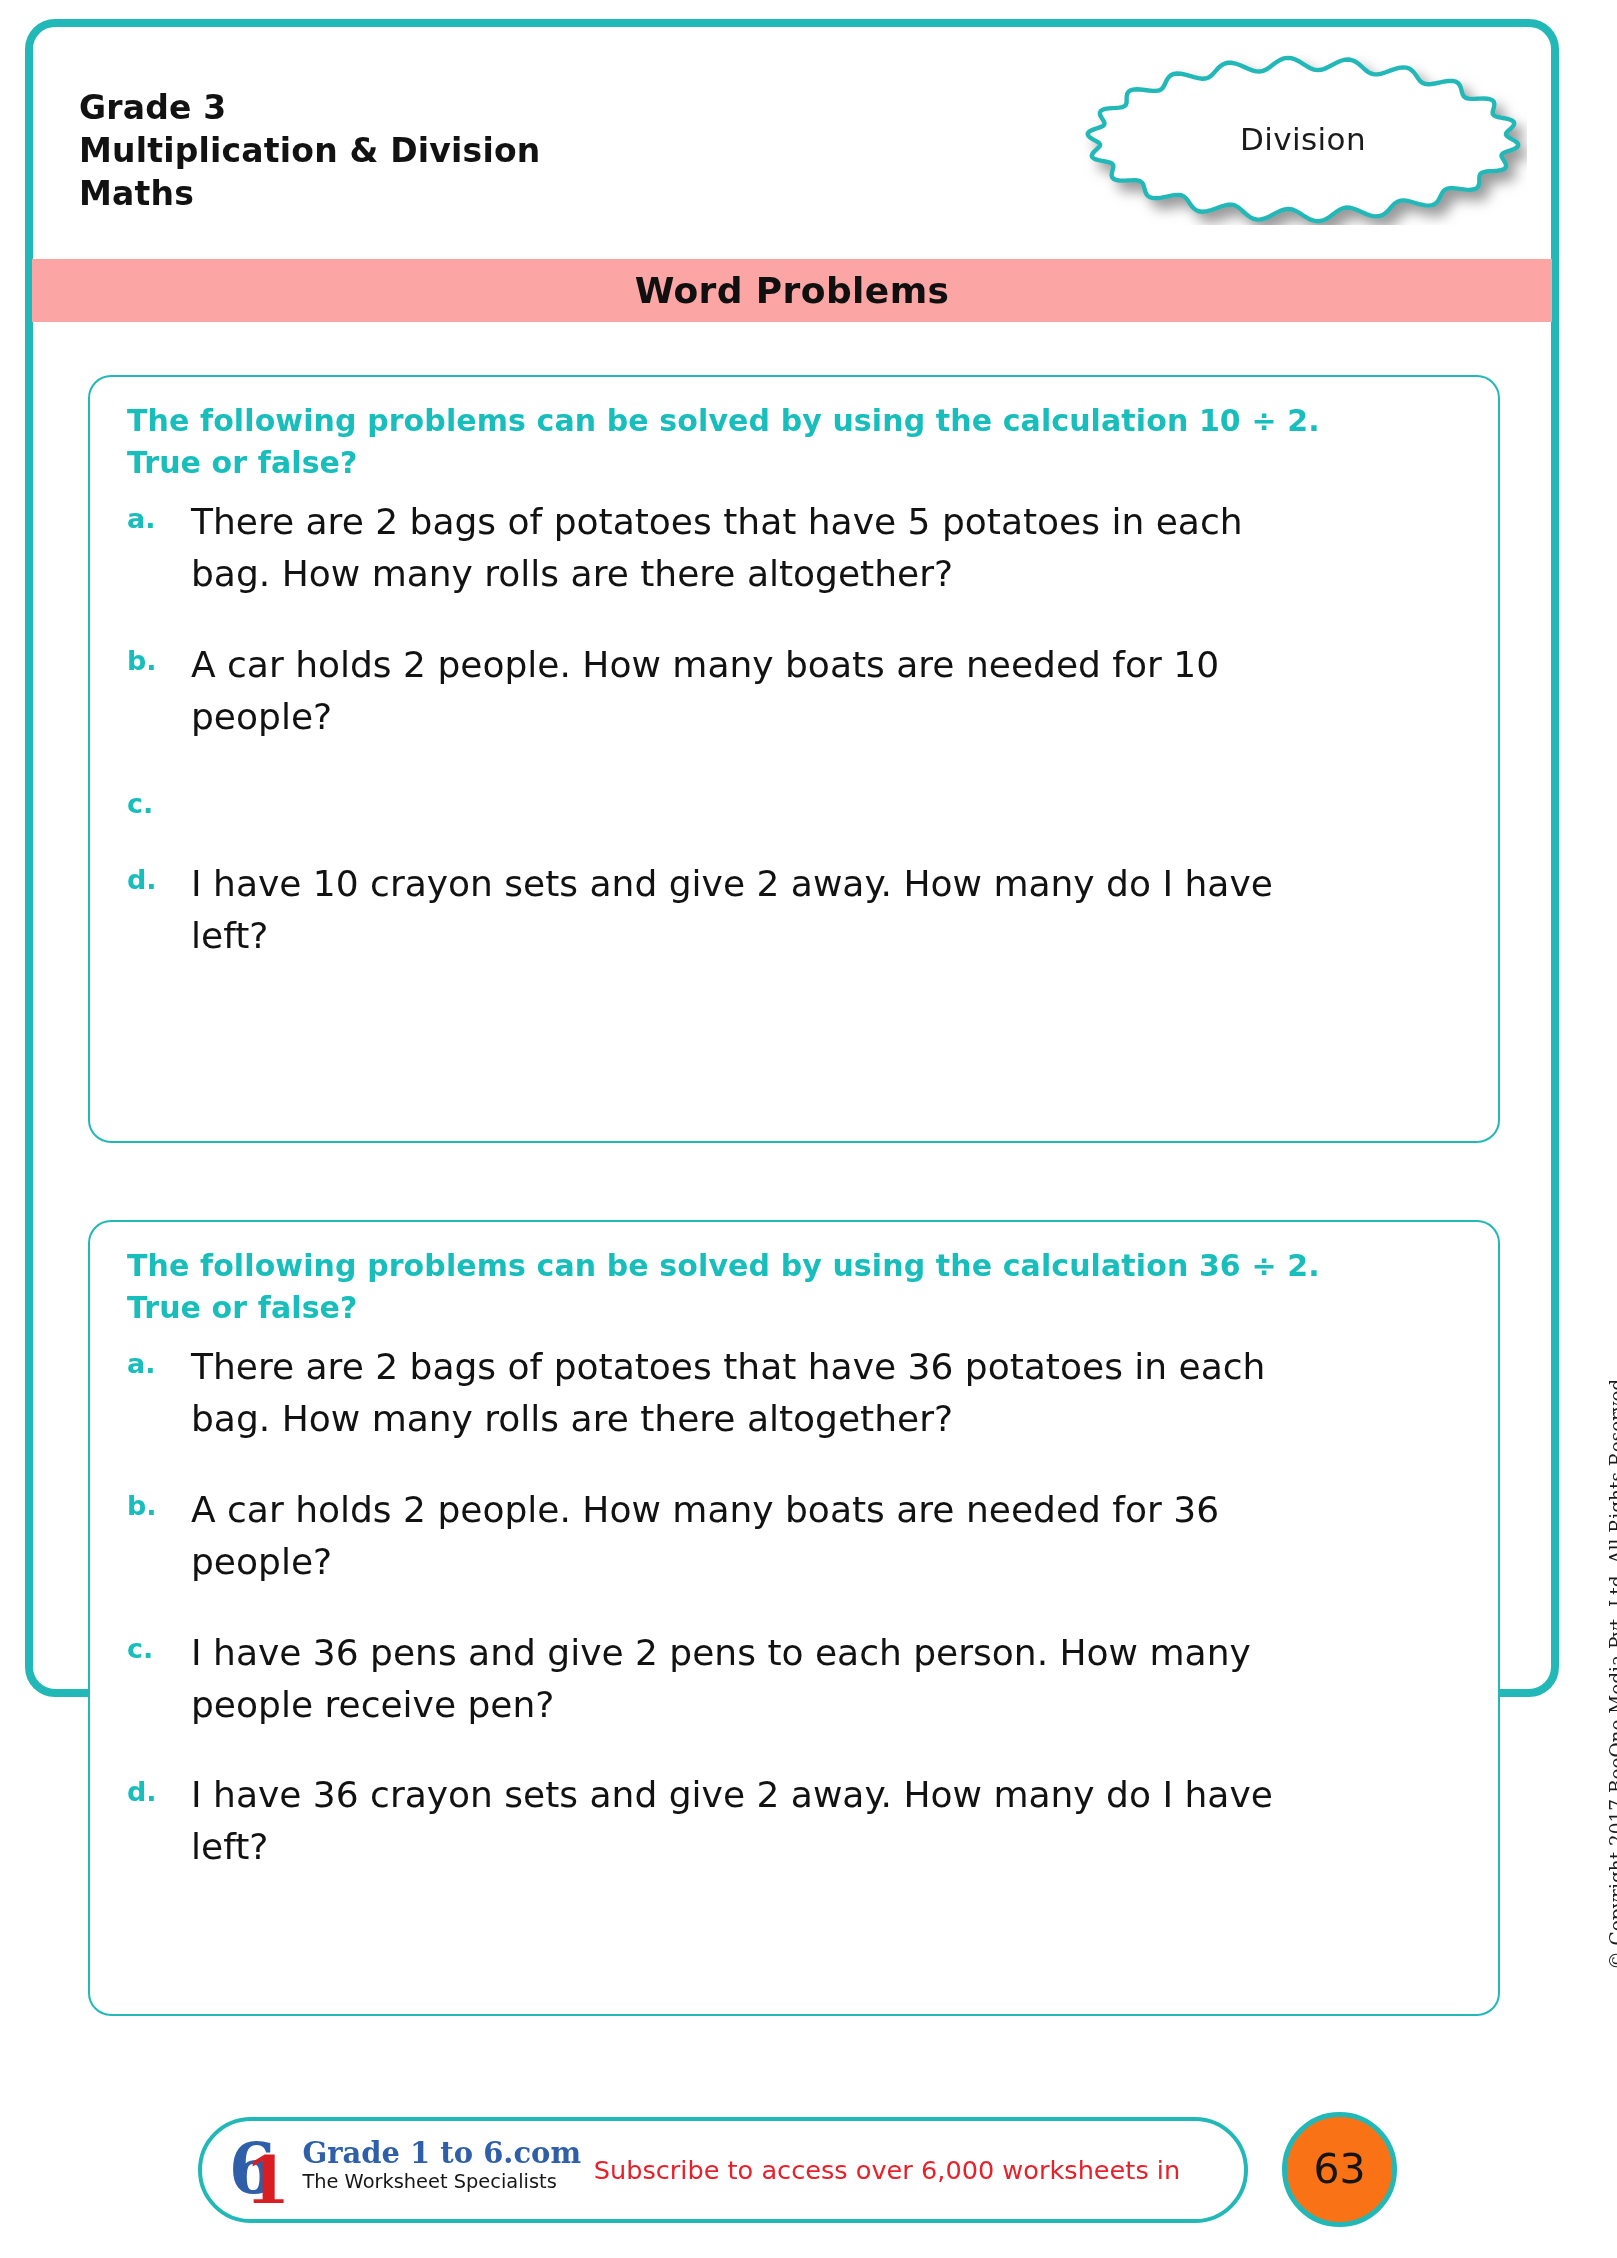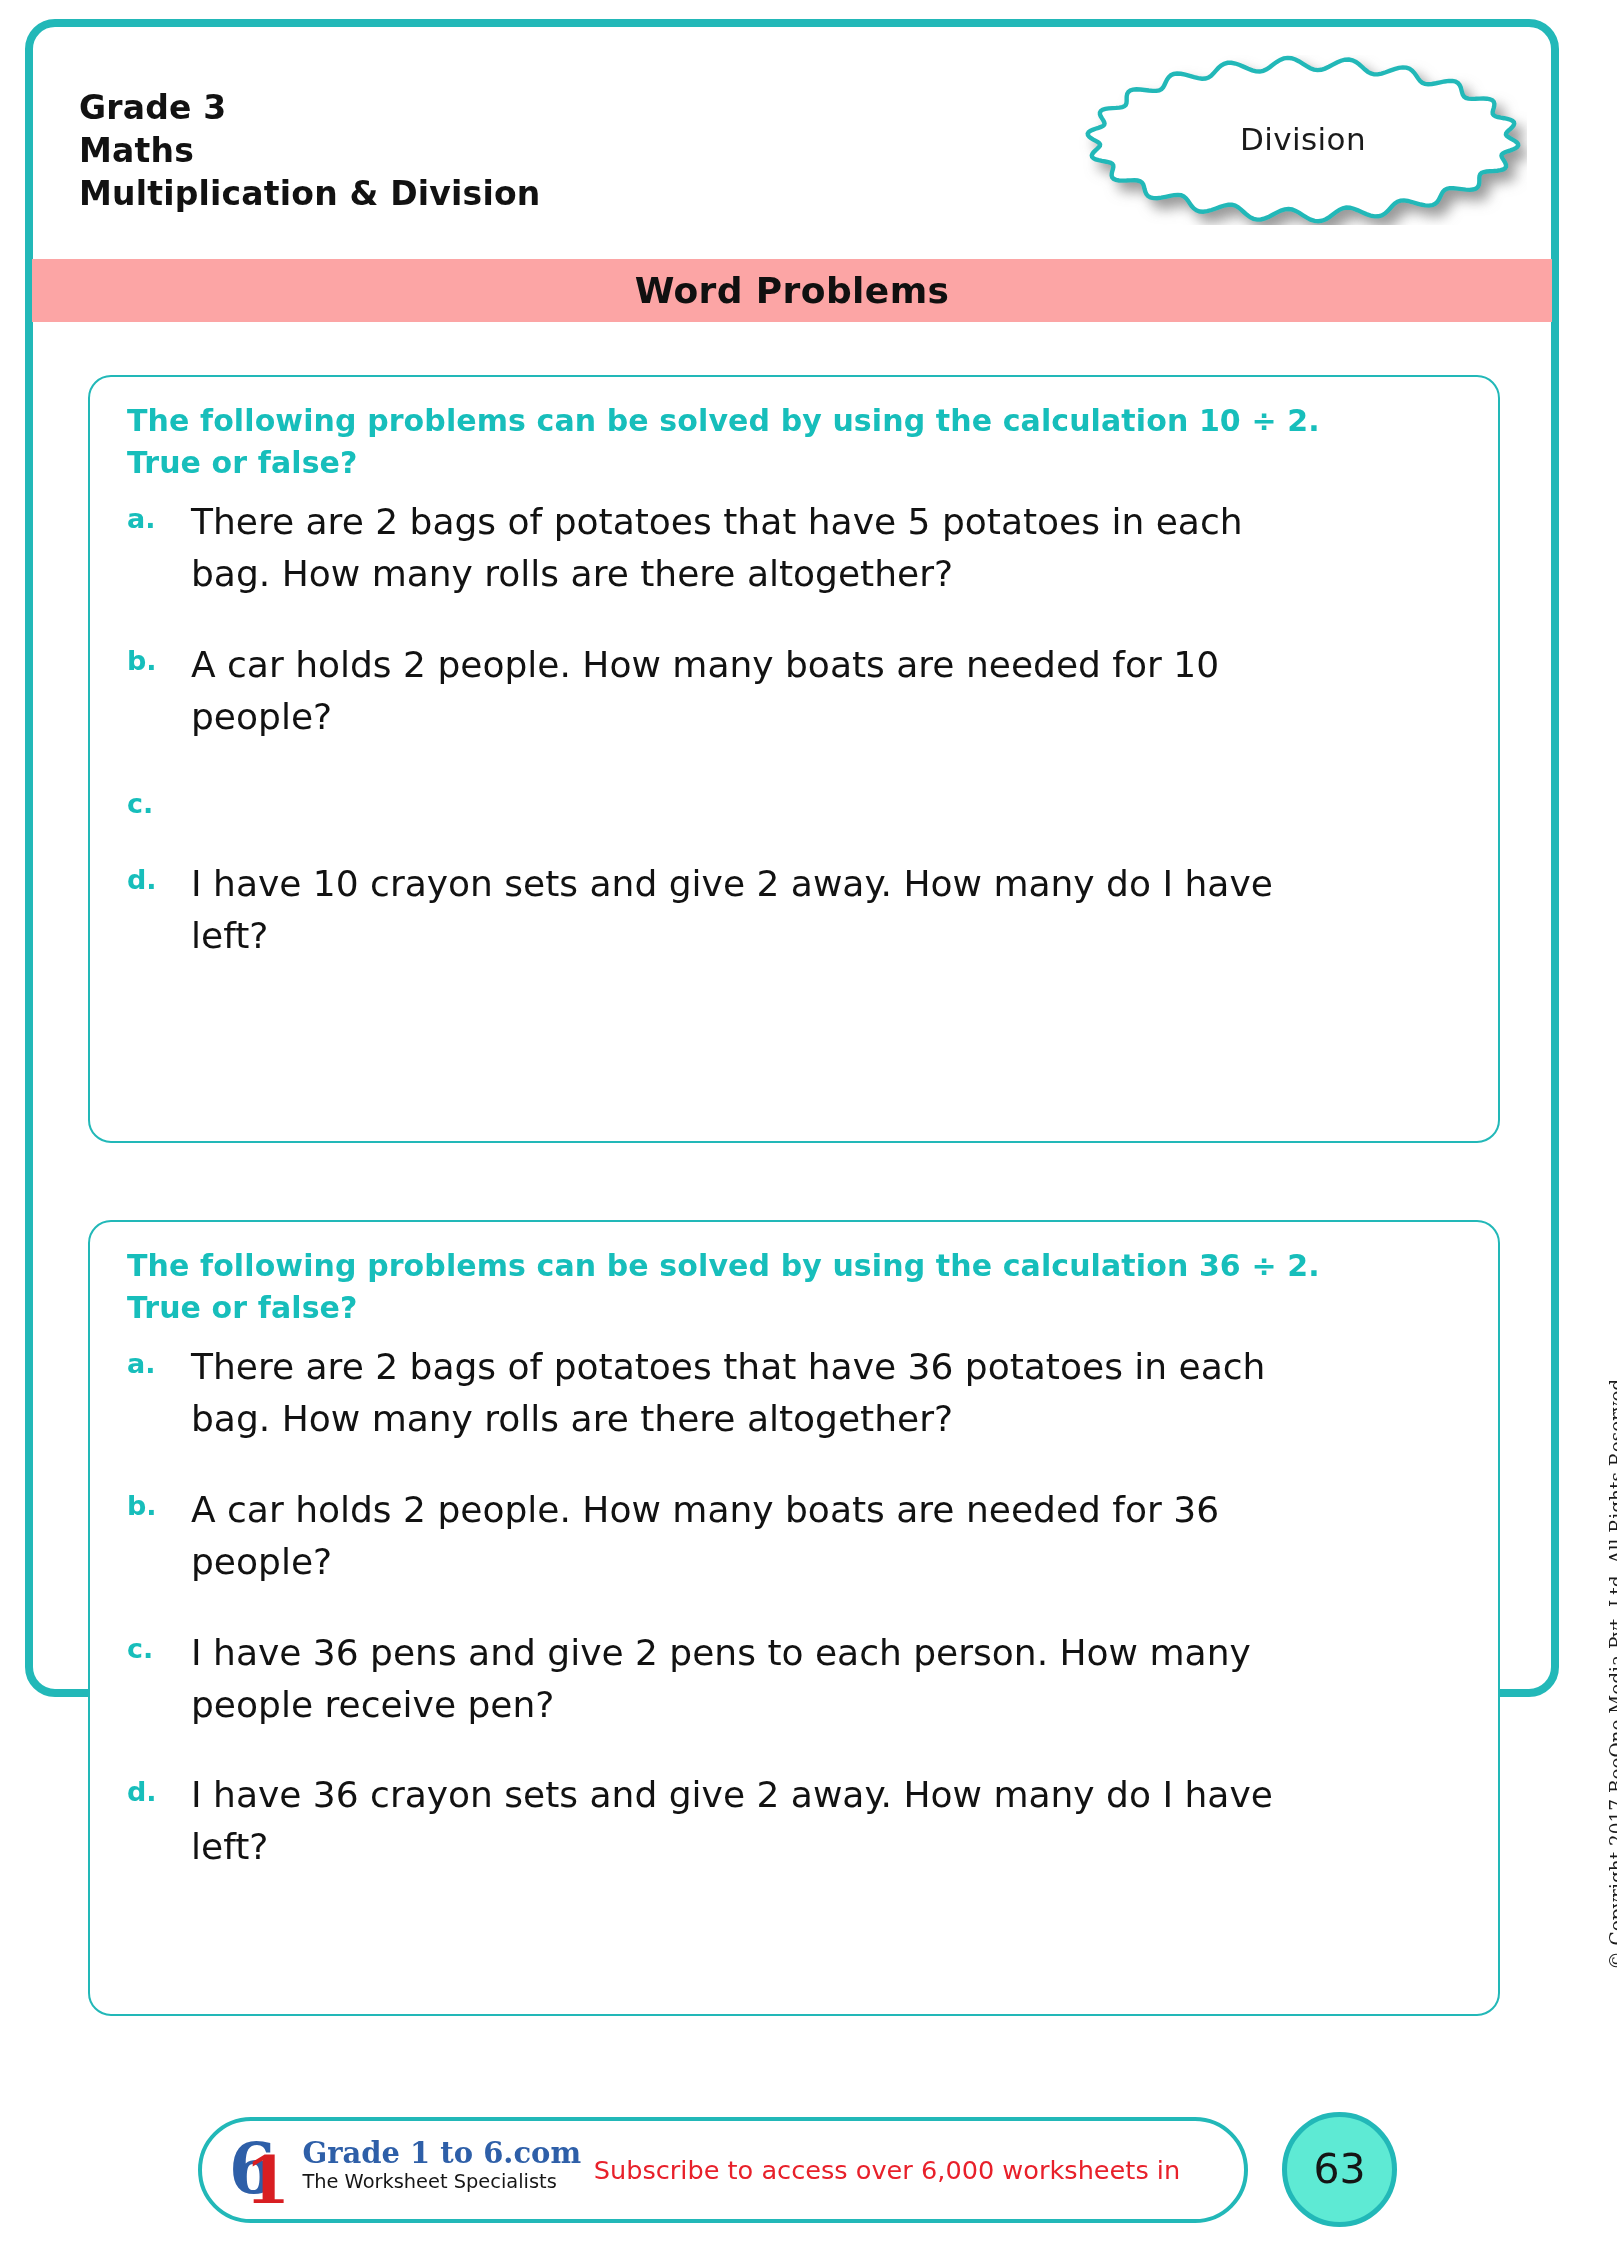--- a/index.html
+++ b/index.html
@@ -231,39 +231,39 @@
   }
   .page-num {
     position: absolute;
     left: 1282px;
     top: 10.6px;
     width: 115px;
     height: 115px;
     border: 5.3px solid #22B8B8;
     border-radius: 50%;
     box-sizing: border-box;
-    background: #5eead4;
+    background: #f97316;
     display: flex;
     align-items: center;
     justify-content: center;
     font-family: "DejaVu Sans", sans-serif;
     font-size: 41px;
     color: #151515;
   }
 </style>
 </head>
 <body>
 
 <div class="page-frame">
 
   <div class="header">
     <div class="title-block">
       <span class="tline">Grade 3</span>
+      <span class="tline">Multiplication &amp; Division</span>
       <span class="tline">Maths</span>
-      <span class="tline">Multiplication &amp; Division</span>
     </div>
 
     <div class="topic-bubble">
       <svg viewBox="0 0 508 193" xmlns="http://www.w3.org/2000/svg" aria-hidden="true">
         <defs>
           <filter id="bubbleShadow" x="-20%" y="-20%" width="150%" height="150%">
             <feDropShadow dx="9" dy="10" stdDeviation="7" flood-color="#777777" flood-opacity="0.75"></feDropShadow>
           </filter>
           <path id="scallopPath" d=""></path>
         </defs>

